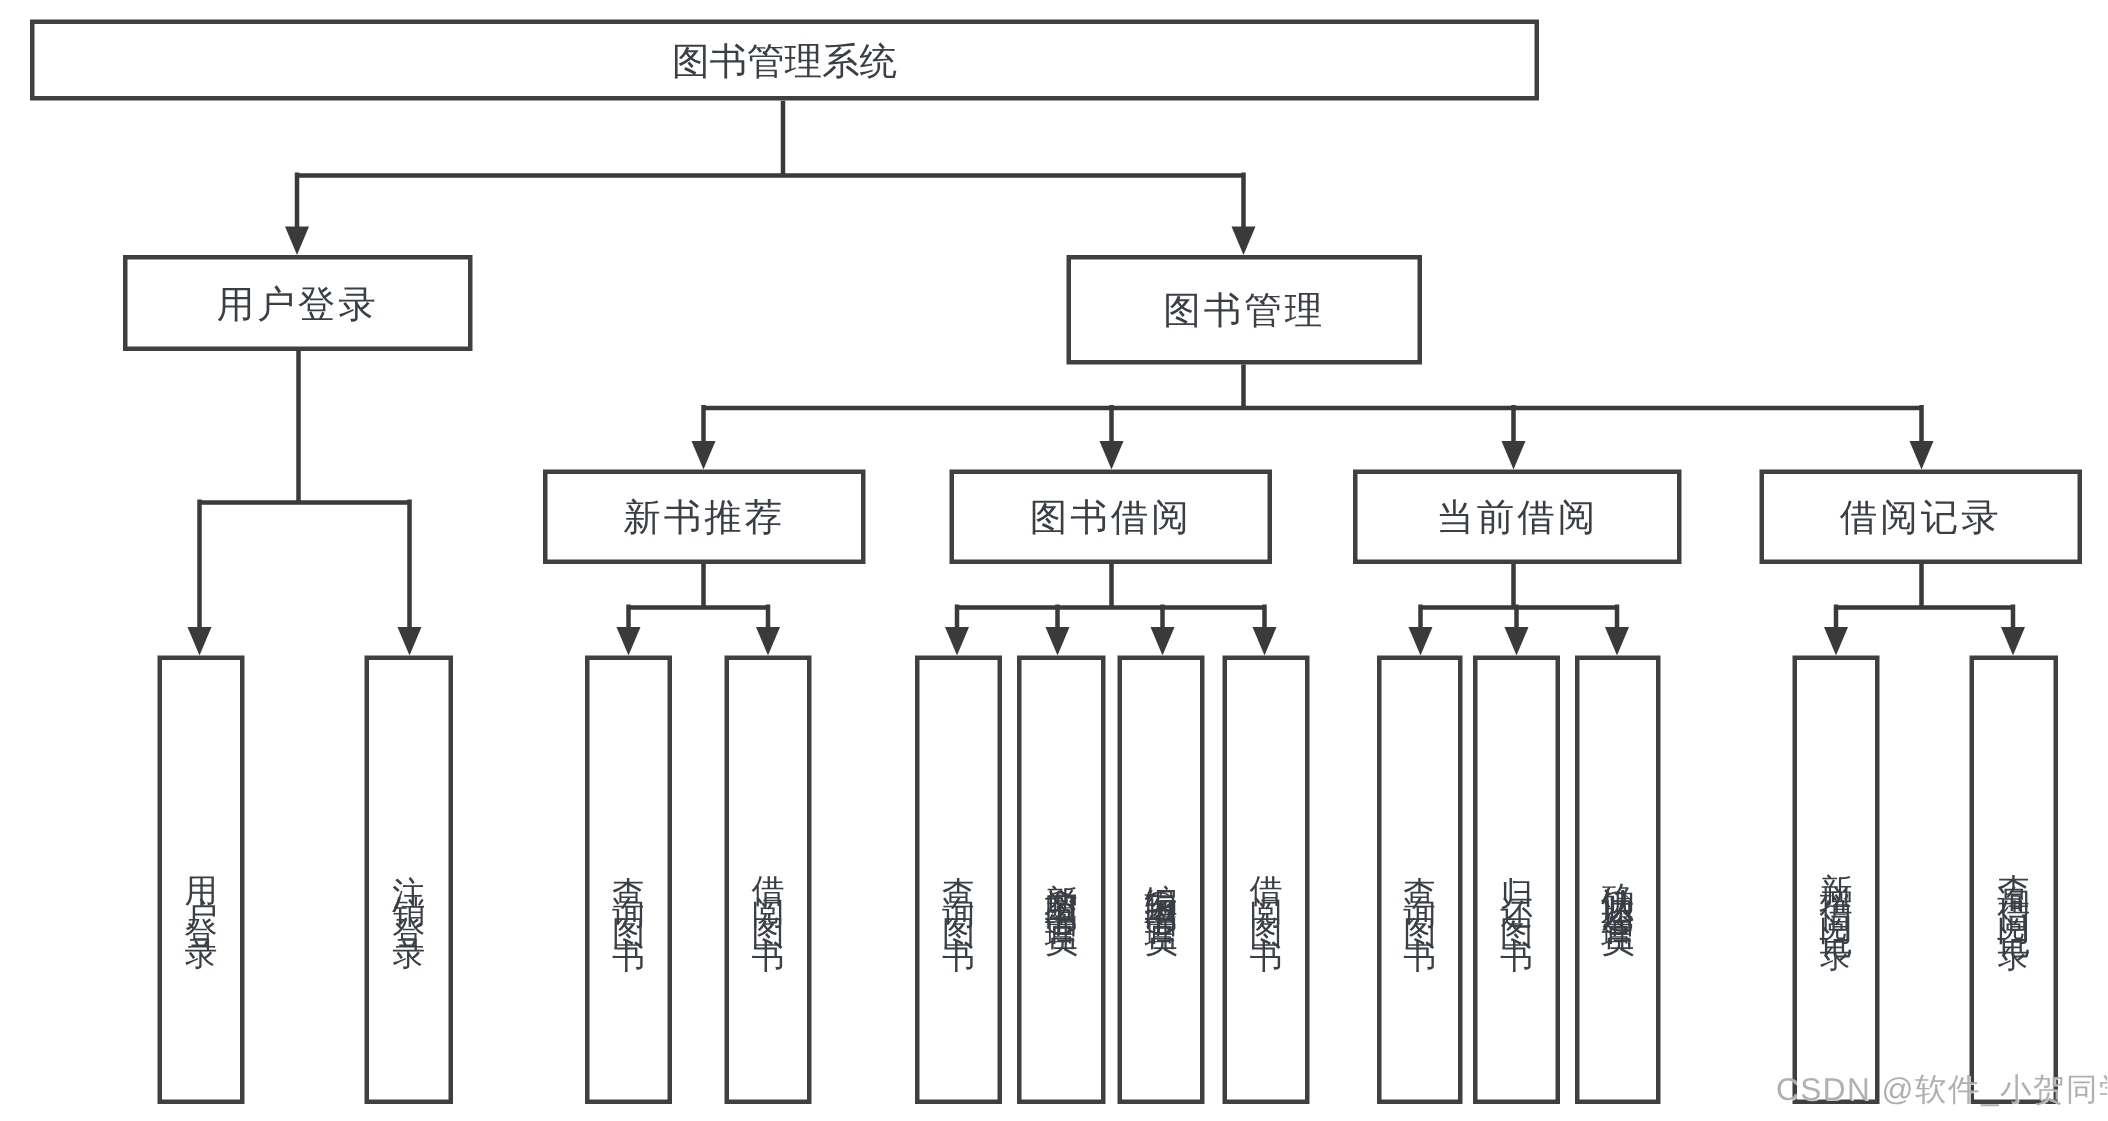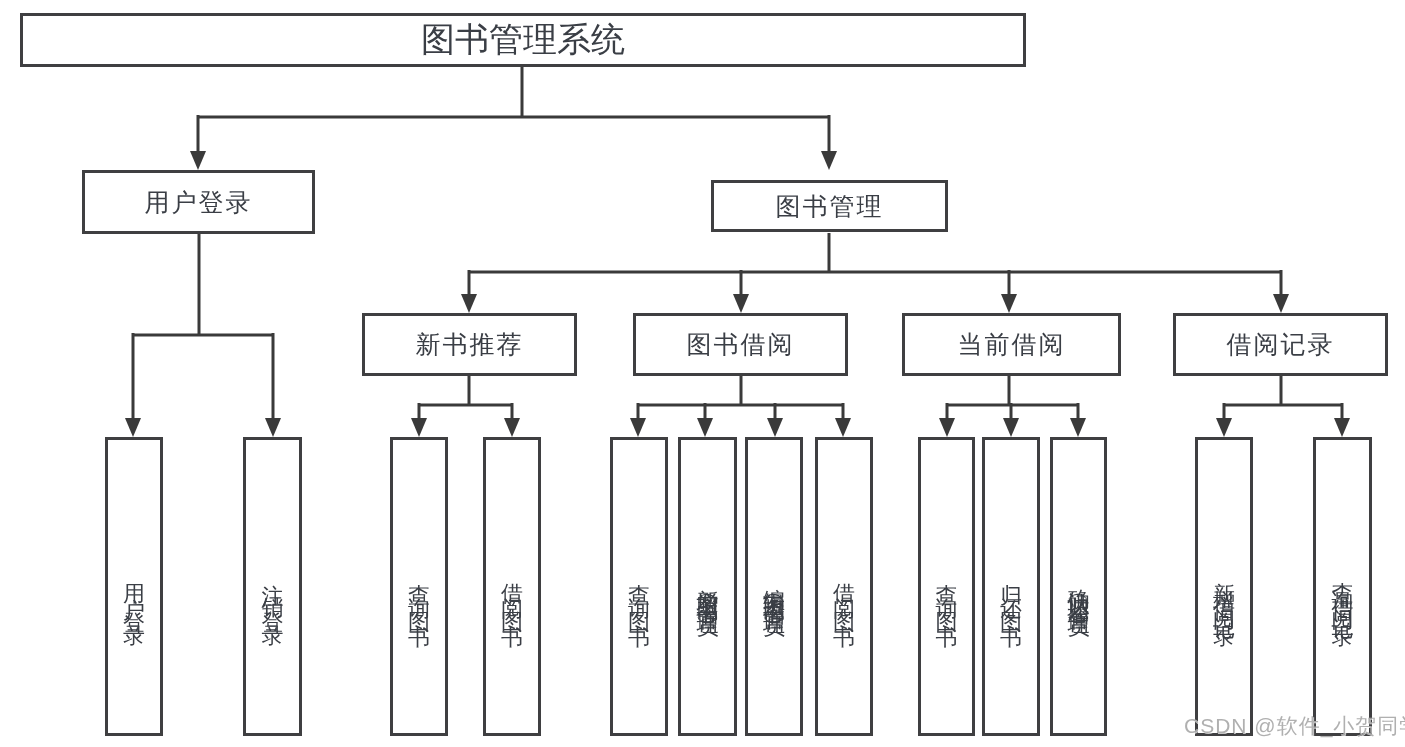--- a/index.html
+++ b/index.html
@@ -6,21 +6,21 @@
   .stage{
     position:relative;width:1405px;height:747px;background:#ffffff;overflow:hidden;
     font-family:"Liberation Sans","DejaVu Sans",sans-serif;
   }
   .box{
     position:absolute;box-sizing:border-box;border:3px solid #3f3f41;background:#ffffff;
     display:flex;align-items:center;justify-content:center;
     color:#3a3e45;
   }
   .box.h{font-size:25px;letter-spacing:2px;}
-  .box.root{font-size:34px;}
+  .box.root{font-size:25px;}
   .leaf{
     writing-mode:vertical-rl;text-orientation:mixed;
     font-size:22px;color:#3a3e45;line-height:1;
   }
   .ls4{letter-spacing:14px;text-indent:14px;}
   .ls6{letter-spacing:9px;text-indent:9px;}
   .ls10{letter-spacing:4px;text-indent:4px;}
   svg.wires{position:absolute;left:0;top:0;}
   .watermark{
     position:absolute;left:1184px;top:712px;z-index:6;
@@ -71,21 +71,21 @@
     </g>
   </svg>
 
   <div class="box root" style="left:20px;top:13px;width:1006px;height:54px">
     <span>图书管理系统</span>
   </div>
 
   <div class="box h" style="left:82px;top:170px;width:233px;height:64px">
     <span>用户登录</span>
   </div>
-  <div class="box h" style="left:711px;top:180px;width:237px;height:52px">
+  <div class="box h" style="left:711px;top:170px;width:237px;height:73px">
     <span>图书管理</span>
   </div>
 
   <div class="box h" style="left:633px;top:313px;width:215px;height:63px">
     <span>图书借阅</span>
   </div>
   <div class="box h" style="left:362px;top:313px;width:215px;height:63px">
     <span>新书推荐</span>
   </div>
   <div class="box h" style="left:902px;top:313px;width:219px;height:63px">

